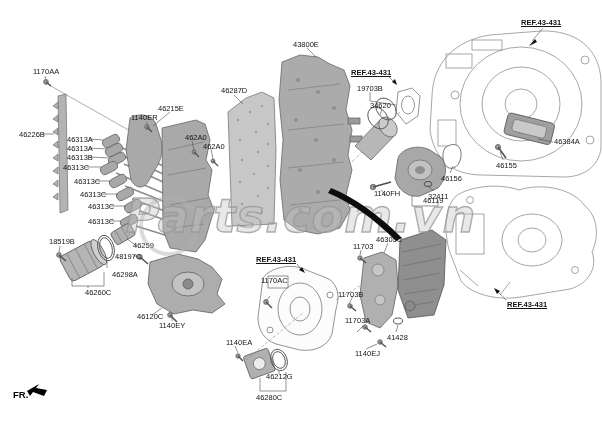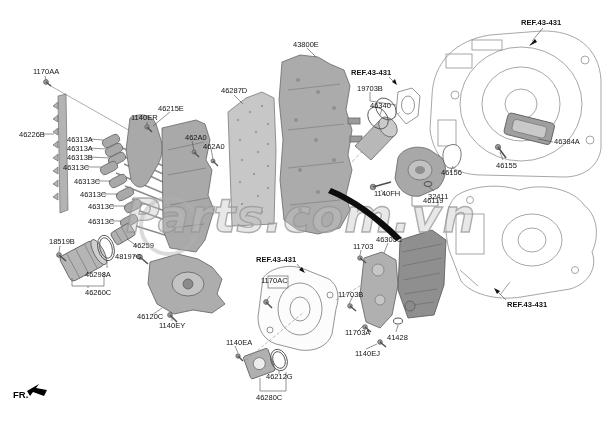--- a/index.html
+++ b/index.html
@@ -1,21 +1,21 @@
 <!DOCTYPE html>
 <html><head>
 <meta charset="utf-8">
 <style>
   html,body{margin:0;padding:0;background:#ffffff;}
   .stage{position:relative;width:602px;height:439px;background:#ffffff;overflow:hidden;
          font-family:"Liberation Sans",sans-serif;}
   .art{position:absolute;left:0;top:0;z-index:1;}
   .lbl{position:absolute;z-index:3;font:7.5px/9px "Liberation Sans",sans-serif;
        color:#141414;white-space:nowrap;}
-  .ref{font-weight:bold;font-size:7.6px;}
+  .ref{font-weight:bold;text-decoration:underline;font-size:7.6px;}
   .fr{position:absolute;z-index:3;font:bold 9.5px/11px "Liberation Sans",sans-serif;color:#000;}
   .watermark{position:absolute;left:126px;top:186px;width:380px;height:64px;z-index:5;
        font:italic bold 46px/60px "DejaVu Sans",sans-serif;letter-spacing:1px;
        color:rgba(195,195,195,0.38);-webkit-text-stroke:1.4px rgba(150,150,150,0.75);
        pointer-events:none;}
   .wreath{position:absolute;left:139px;top:196px;width:52px;height:52px;z-index:4;
        border:4px solid rgba(175,175,175,0.45);border-radius:50%;pointer-events:none;}
   .overlay{position:absolute;left:0;top:0;z-index:6;pointer-events:none;}
 </style>
 </head>
@@ -327,46 +327,46 @@
   <div class="lbl" style="left:67px;top:144px">46313A</div>
   <div class="lbl" style="left:67px;top:153px">46313B</div>
   <div class="lbl" style="left:63px;top:163px">46313C</div>
   <div class="lbl" style="left:74px;top:177px">46313C</div>
   <div class="lbl" style="left:80px;top:190px">46313C</div>
   <div class="lbl" style="left:88px;top:202px">46313C</div>
   <div class="lbl" style="left:88px;top:217px">46313C</div>
   <div class="lbl" style="left:49px;top:237px">18519B</div>
   <div class="lbl" style="left:133px;top:241px">46259</div>
   <div class="lbl" style="left:115px;top:252px">48197C</div>
-  <div class="lbl" style="left:85px;top:270px">46298A</div>
+  <div class="lbl" style="left:112px;top:270px">46298A</div>
   <div class="lbl" style="left:85px;top:288px">46260C</div>
   <div class="lbl" style="left:137px;top:312px">46120C</div>
   <div class="lbl" style="left:159px;top:321px">1140EY</div>
   <div class="lbl" style="left:158px;top:104px">46215E</div>
   <div class="lbl" style="left:131px;top:113px">1140ER</div>
   <div class="lbl" style="left:185px;top:133px">462A0</div>
   <div class="lbl" style="left:203px;top:142px">462A0</div>
   <div class="lbl" style="left:293px;top:40px">43800E</div>
   <div class="lbl" style="left:221px;top:86px">46287D</div>
   <div class="lbl ref" style="left:521px;top:18px">REF.43-431</div>
   <div class="lbl ref" style="left:351px;top:68px">REF.43-431</div>
   <div class="lbl" style="left:357px;top:84px">19703B</div>
-  <div class="lbl" style="left:370px;top:101px">46340</div>
+  <div class="lbl" style="left:370px;top:101px">34620</div>
   <div class="lbl" style="left:554px;top:137px">46384A</div>
   <div class="lbl" style="left:496px;top:161px">46155</div>
-  <div class="lbl" style="left:441px;top:168px">46156</div>
+  <div class="lbl" style="left:441px;top:174px">46156</div>
   <div class="lbl" style="left:428px;top:192px">32411</div>
   <div class="lbl" style="left:423px;top:196px">46119</div>
   <div class="lbl" style="left:374px;top:189px">1140FH</div>
   <div class="lbl" style="left:376px;top:235px">46305C</div>
   <div class="lbl" style="left:353px;top:242px">11703</div>
   <div class="lbl" style="left:338px;top:290px">11703B</div>
   <div class="lbl ref" style="left:256px;top:255px">REF.43-431</div>
   <div class="lbl" style="left:261px;top:276px">1170AC</div>
-  <div class="lbl" style="left:345px;top:328px">11703A</div>
+  <div class="lbl" style="left:345px;top:316px">11703A</div>
   <div class="lbl" style="left:387px;top:333px">41428</div>
   <div class="lbl" style="left:355px;top:349px">1140EJ</div>
   <div class="lbl" style="left:226px;top:338px">1140EA</div>
   <div class="lbl" style="left:266px;top:372px">46212G</div>
   <div class="lbl" style="left:256px;top:393px">46280C</div>
   <div class="lbl ref" style="left:507px;top:300px">REF.43-431</div>
 
   <div class="fr" style="left:13px;top:389px">FR.</div>
 </div>
 

